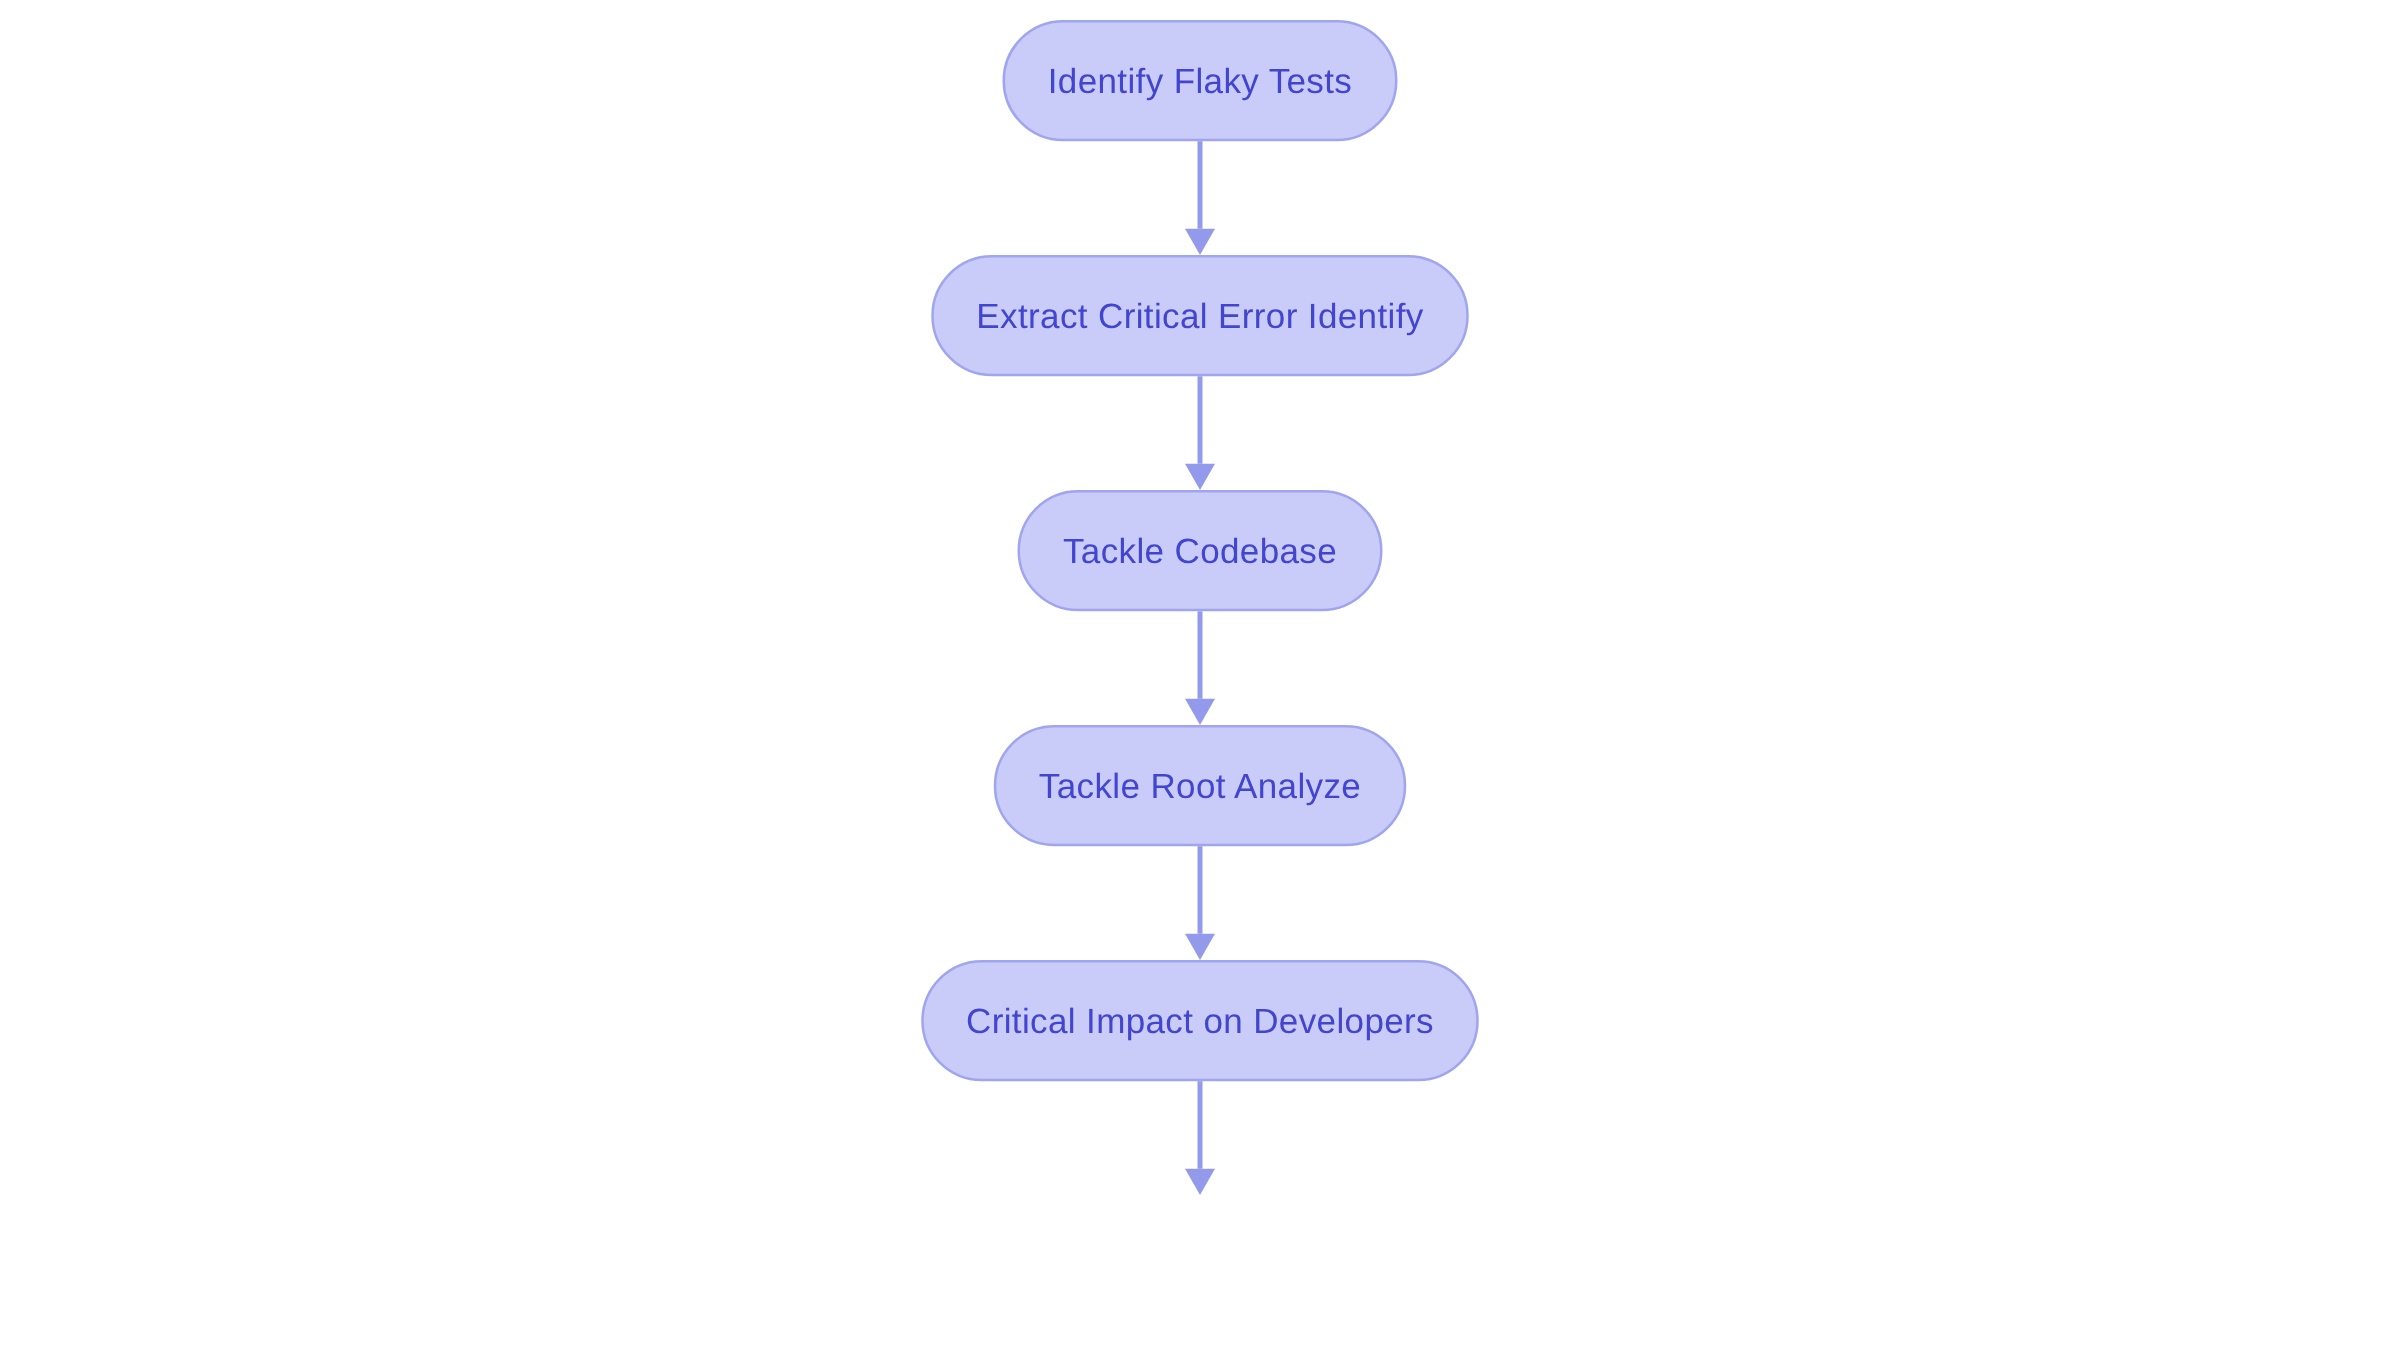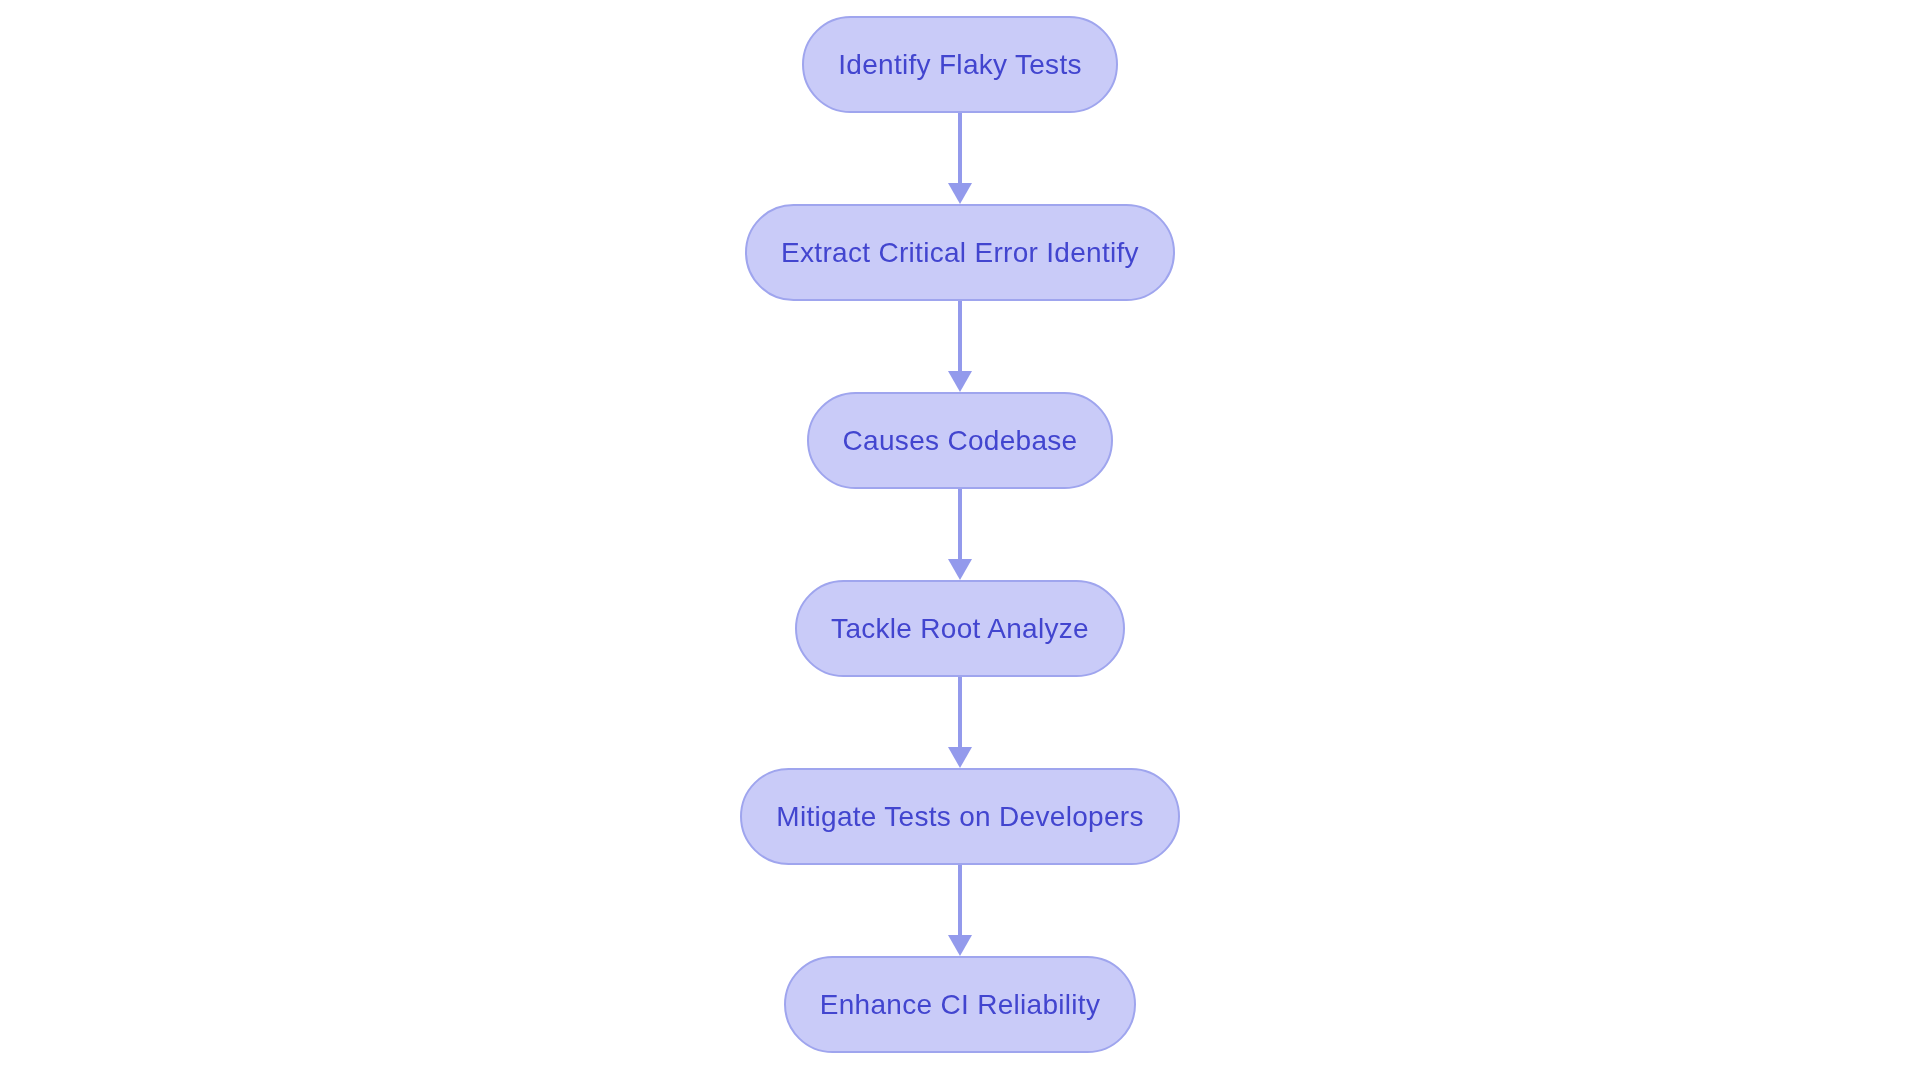--- a/index.html
+++ b/index.html
@@ -77,44 +77,41 @@
     <div class="flow-node">
       <span>Extract Critical Error Identify</span>
     </div>
 
     <div class="flow-arrow">
       <div class="shaft"></div>
       <div class="head"></div>
     </div>
 
     <div class="flow-node">
-      <span>Causes Codebase</span>
+      <span>Tackle Codebase</span>
     </div>
 
     <div class="flow-arrow">
       <div class="shaft"></div>
       <div class="head"></div>
     </div>
 
     <div class="flow-node">
       <span>Tackle Root Analyze</span>
     </div>
 
     <div class="flow-arrow">
       <div class="shaft"></div>
       <div class="head"></div>
     </div>
 
     <div class="flow-node">
-      <span>Mitigate Tests on Developers</span>
+      <span>Critical Impact on Developers</span>
     </div>
 
     <div class="flow-arrow">
       <div class="shaft"></div>
       <div class="head"></div>
     </div>
 
-    <div class="flow-node">
-      <span>Enhance CI Reliability</span>
-    </div>
 
   </div>
 </div>
 
 </body></html>

